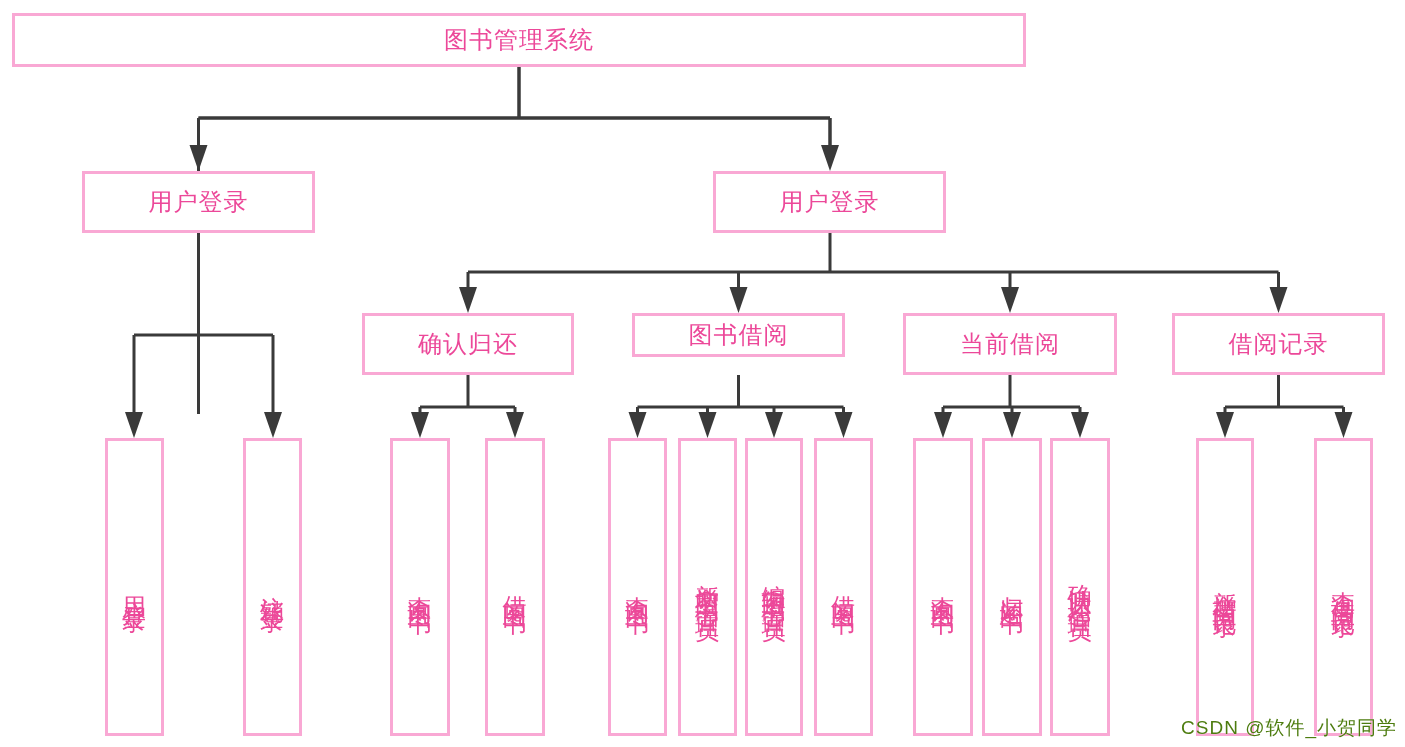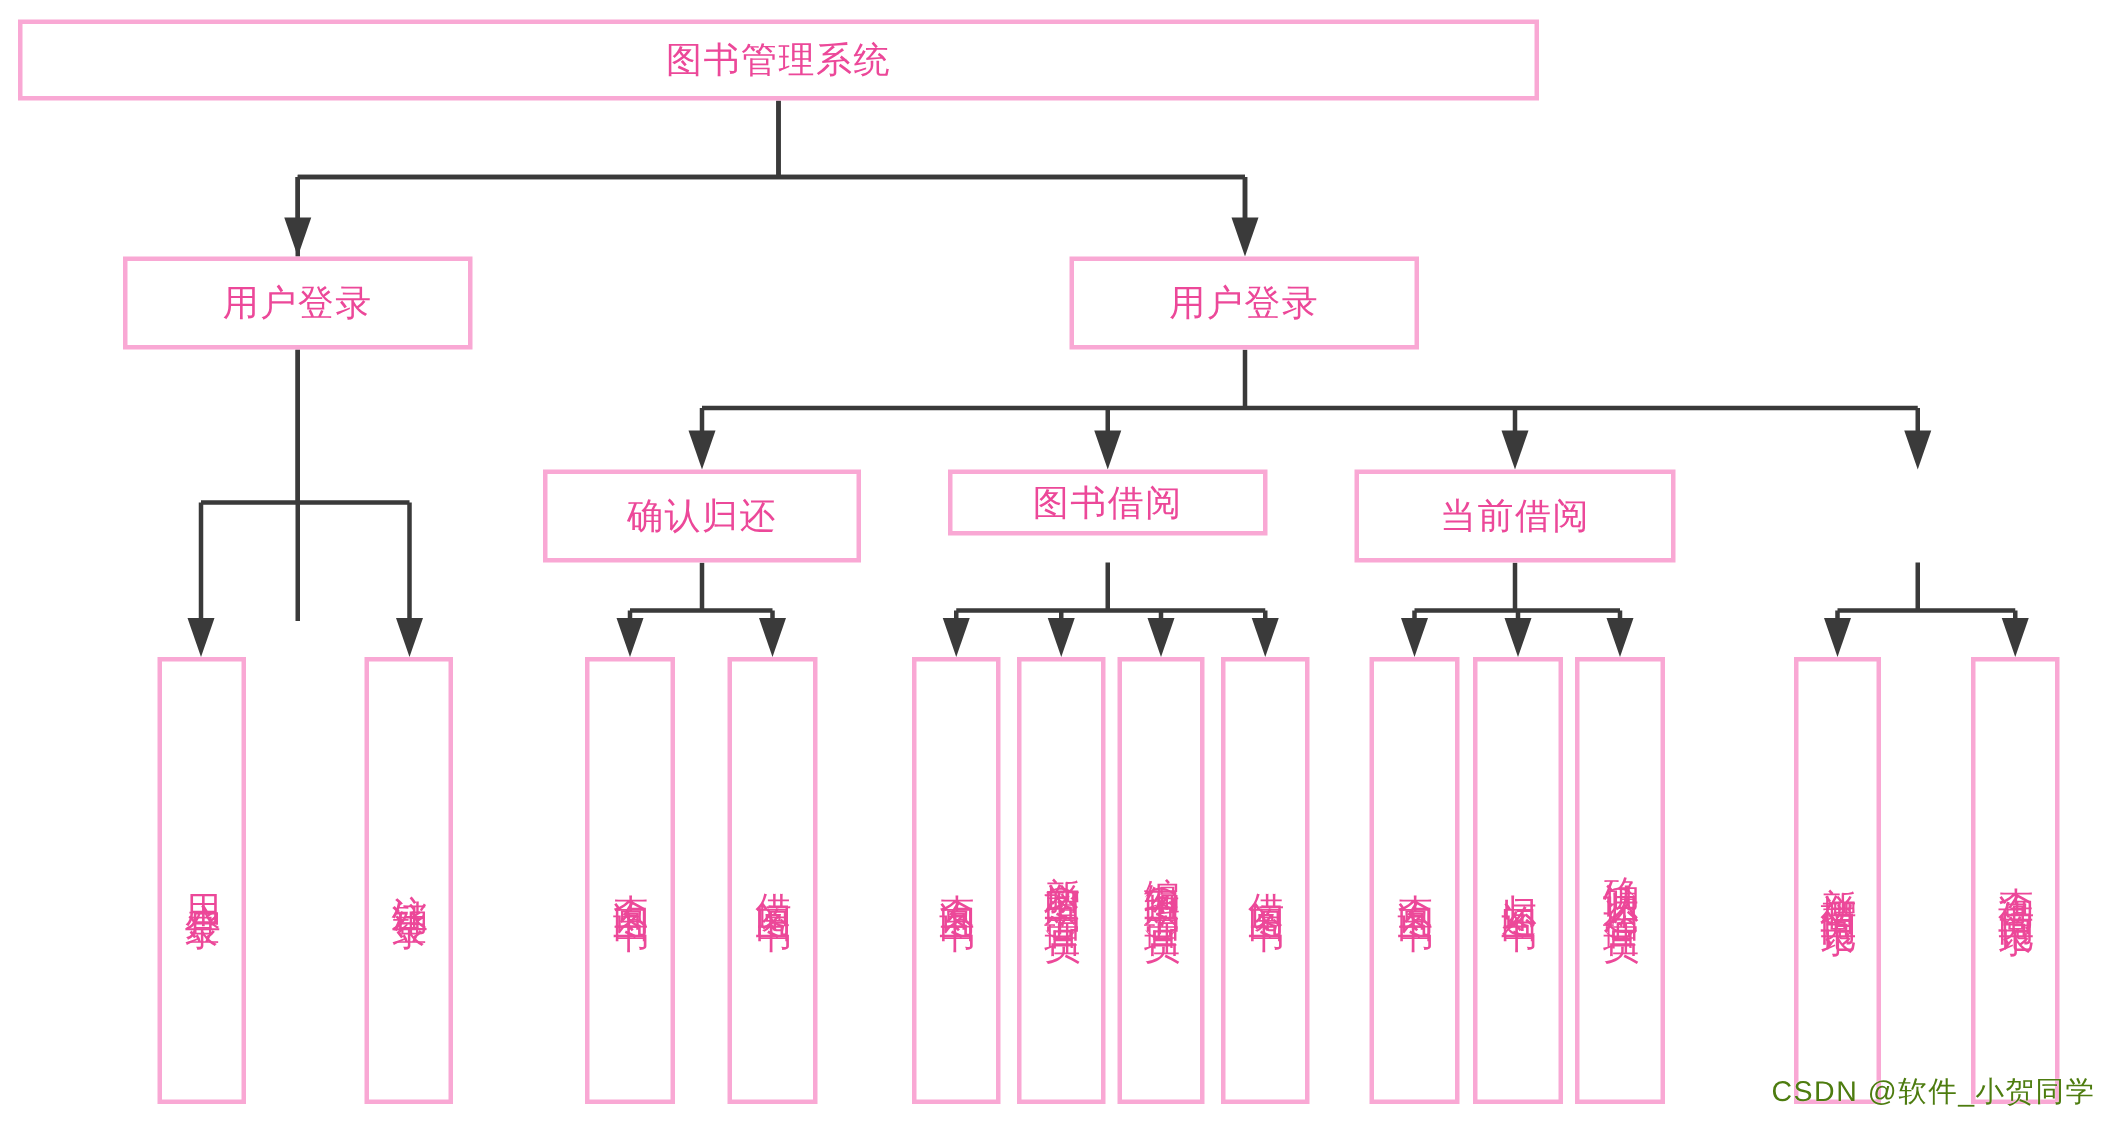--- a/index.html
+++ b/index.html
@@ -126,20 +126,23 @@
 
   <div class="node node-h n-l3-0">
     <span>确认归还</span>
   </div>
   <div class="node node-h n-l3-1">
     <span>图书借阅</span>
   </div>
   <div class="node node-h n-l3-2">
     <span>当前借阅</span>
   </div>
+  <div class="node node-h n-l3-3">
+    <span>借阅记录</span>
+  </div>
 
   <div class="node node-v leaf n-f-0">
     <span class="vtext">用户登录</span>
   </div>
   <div class="node node-v leaf n-f-1">
     <span class="vtext">注销登录</span>
   </div>
   <div class="node node-v leaf n-f-2">
     <span class="vtext">查询图书</span>
   </div>

